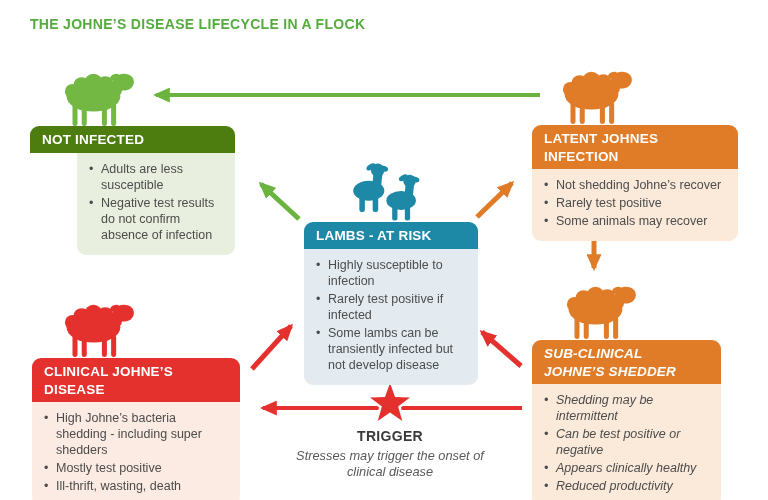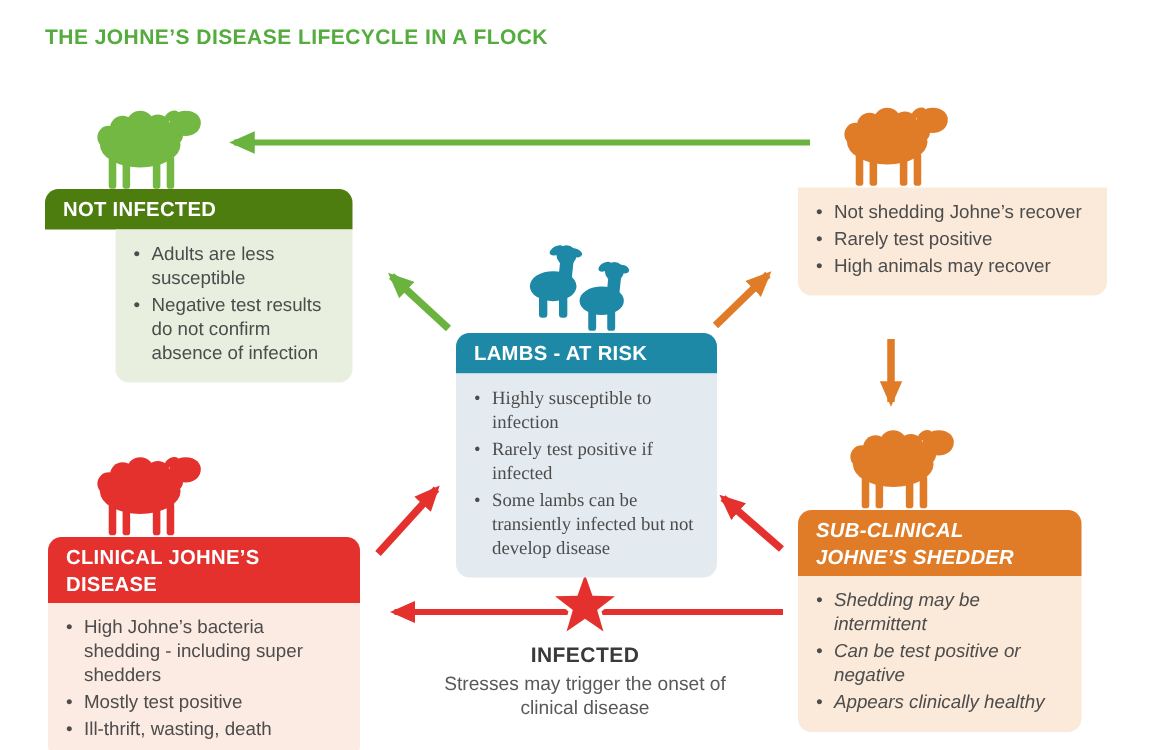--- a/index.html
+++ b/index.html
@@ -33,31 +33,31 @@
   .hdr-orange { background:#e07c28; }
   .bd-orange  { background:#fbead9; }
   .hdr-teal   { background:#1e89a7; }
   .bd-teal    { background:#e4ebf0; }
   .hdr-red    { background:#e5312d; }
   .bd-red     { background:#fcebe2; }
 
   .box-not-infected { left:30px;  top:126px; width:205px; }
   .box-latent       { left:532px; top:125px; width:206px; }
   .box-lambs        { left:304px; top:222px; width:174px; }
-  .box-lambs .bd    { min-height:112px;font-family:Liberation Serif, serif; }
+  .box-lambs .bd    { min-height:112px; }
   .box-subclinical  { left:532px; top:340px; width:189px;font-style:italic; }
   .box-clinical     { left:32px;  top:358px; width:208px; }
 
   .trigger-label {
     position:absolute; left:290px; top:428px; width:200px; z-index:3;
     text-align:center; font-size:14px; font-weight:700; color:#3a3a3a; letter-spacing:0.3px;
   }
   .trigger-desc {
     position:absolute; left:285px; top:448px; width:210px; z-index:3;
-    text-align:center; font-size:12.8px; color:#58595b; line-height:1.28;
+    text-align:center; font-size:12.8px; color:#58595b; line-height:1.28;font-style:italic;
   }
   .star { stroke:#ffffff; stroke-width:5; paint-order:stroke fill; fill:#e5312d; }
 </style>
 </head>
 <body>
 
 <div class="canvas">
 
   <svg width="0" height="0" style="position:absolute" aria-hidden="true">
     <defs>
@@ -128,51 +128,53 @@
 
   <div class="node box-not-infected">
     <div class="hdr hdr-green">NOT INFECTED</div>
     <ul class="bd bd-green">
         <li>Adults are less susceptible</li>
         <li>Negative test results do not confirm absence of infection</li>
       </ul>
   </div>
 
   <div class="node box-latent">
+    <div class="hdr hdr-orange">LATENT JOHNES INFECTION</div>
     <ul class="bd bd-orange">
         <li>Not shedding Johne’s recover</li>
         <li>Rarely test positive</li>
-        <li>High animals may recover</li>
+        <li>Some animals may recover</li>
       </ul>
   </div>
 
   <div class="node box-lambs">
     <div class="hdr hdr-teal">LAMBS - AT RISK</div>
     <ul class="bd bd-teal">
         <li>Highly susceptible to infection</li>
         <li>Rarely test positive if infected</li>
         <li>Some lambs can be transiently infected but not develop disease</li>
       </ul>
   </div>
 
   <div class="node box-subclinical">
     <div class="hdr hdr-orange">SUB-CLINICAL
 JOHNE’S SHEDDER</div>
     <ul class="bd bd-orange">
         <li>Shedding may be intermittent</li>
         <li>Can be test positive or negative</li>
         <li>Appears clinically healthy</li>
+        <li>Reduced productivity</li>
       </ul>
   </div>
 
   <div class="node box-clinical">
     <div class="hdr hdr-red">CLINICAL JOHNE’S DISEASE</div>
     <ul class="bd bd-red">
         <li>High Johne’s bacteria shedding - including super shedders</li>
         <li>Mostly test positive</li>
         <li>Ill-thrift, wasting, death</li>
       </ul>
   </div>
 
-  <div class="trigger-label">INFECTED</div>
+  <div class="trigger-label">TRIGGER</div>
   <div class="trigger-desc">Stresses may trigger the onset of clinical disease</div>
 
 </div>
 
 </body></html>

